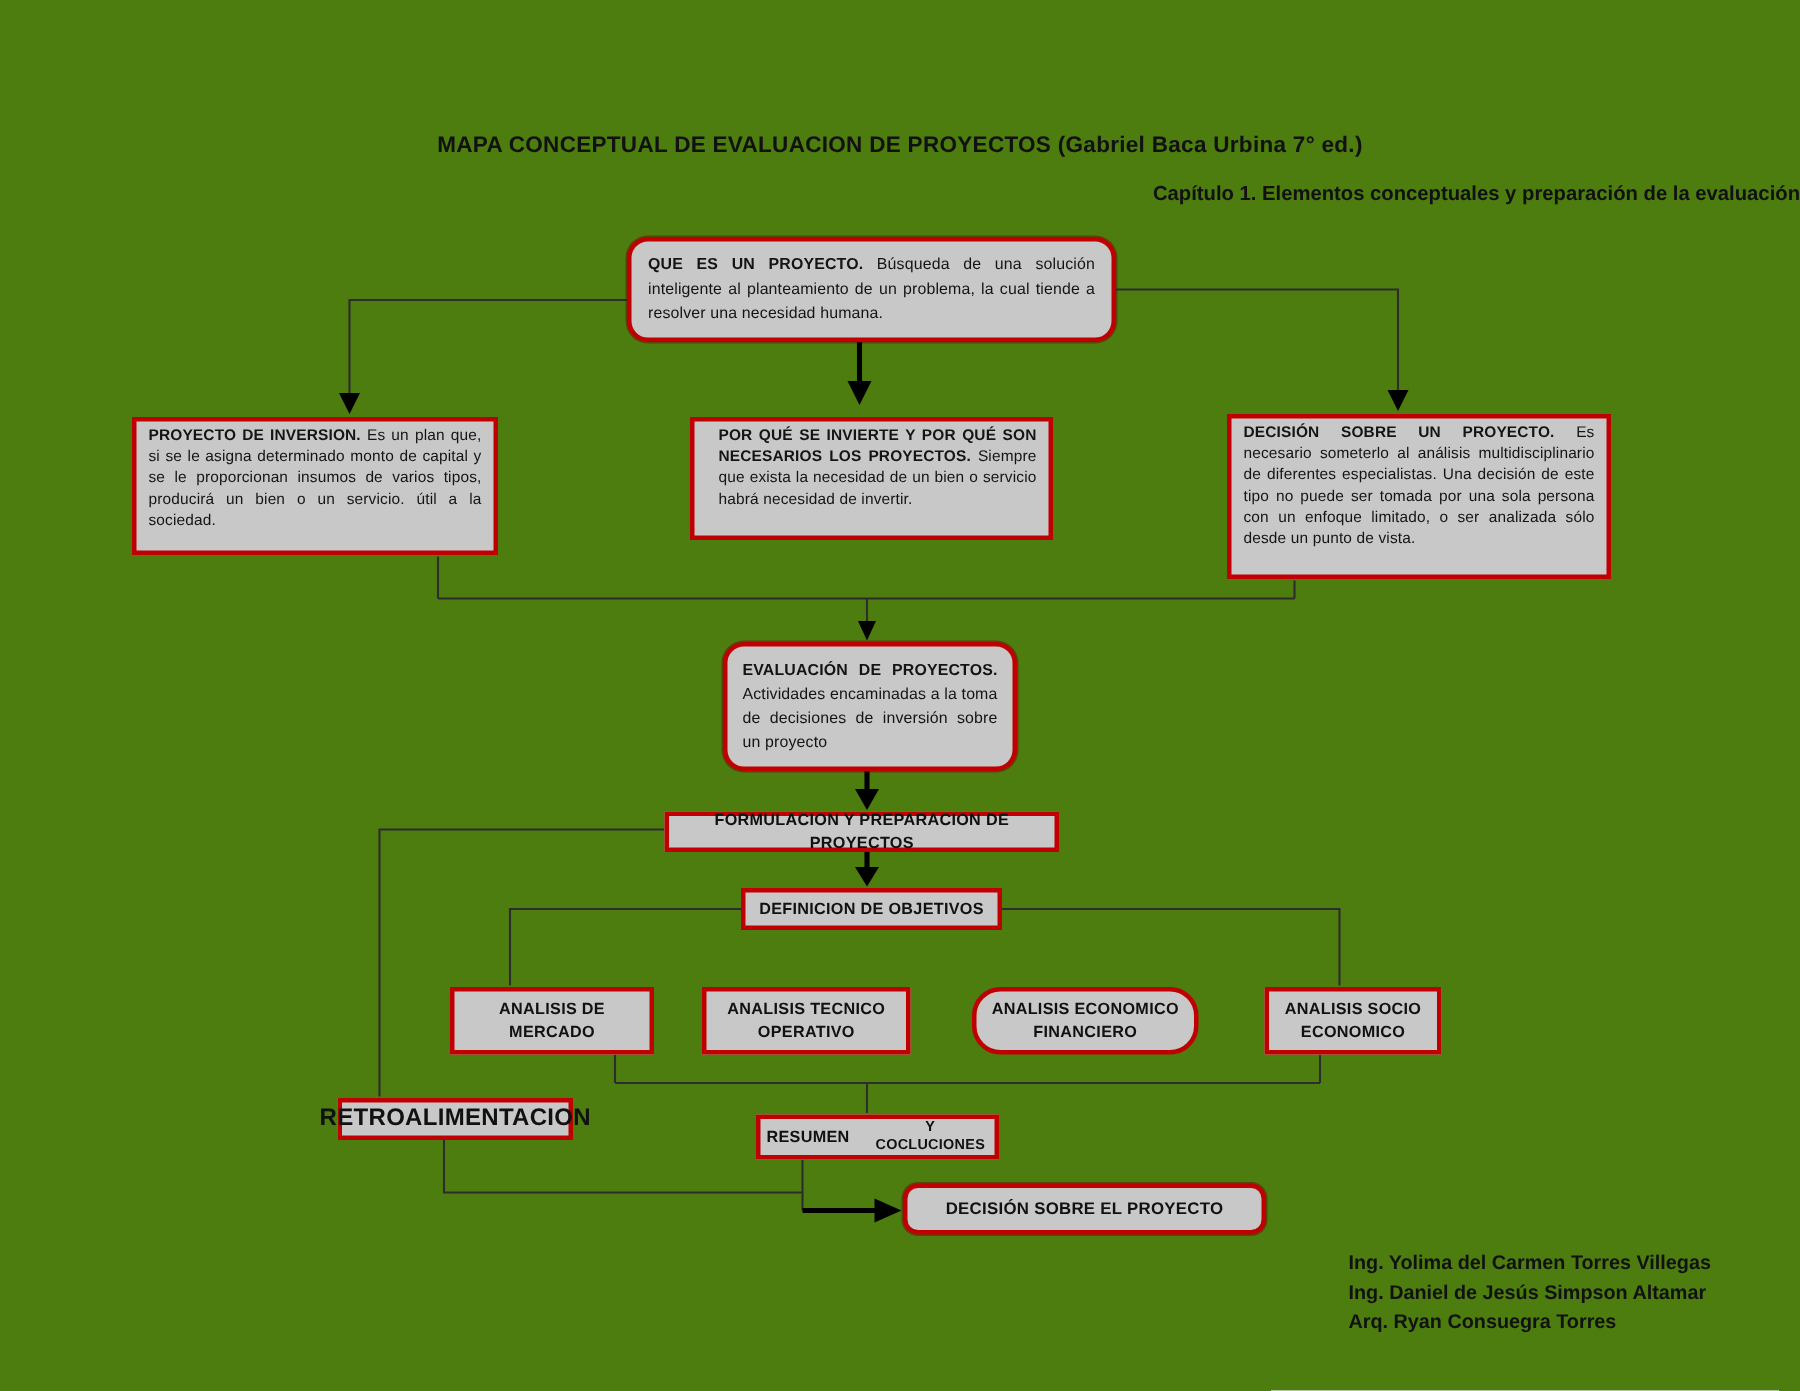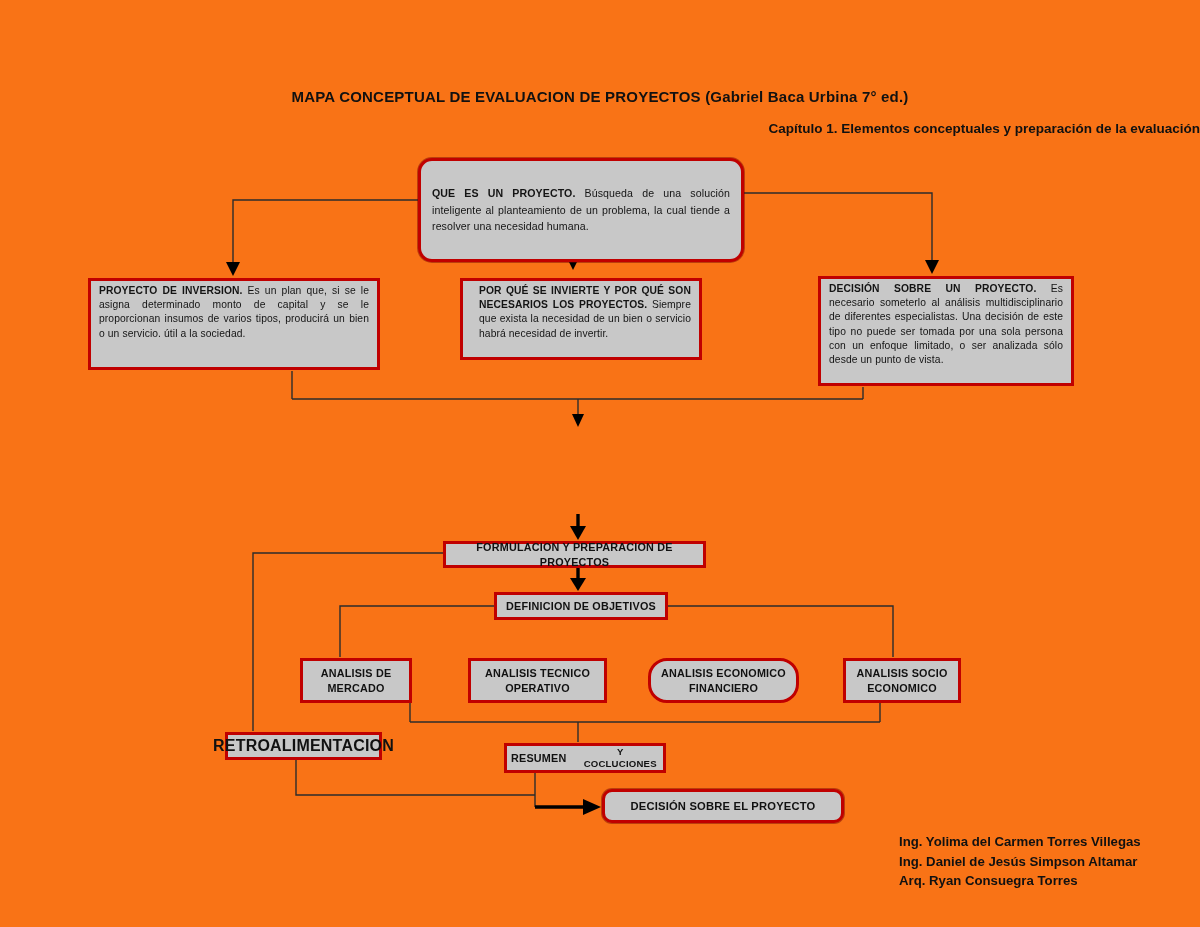--- a/index.html
+++ b/index.html
@@ -1,17 +1,17 @@
 <!DOCTYPE html>
 <html style="--box-fill: #c8c8c8; --box-border: #c00000; --line: #2d2d2d;"><head>
 <meta charset="utf-8">
 <style>
   html,body{margin:0;padding:0;background:#ffffff;}
   .canvas{
-    position:relative;width:1200px;height:927px;background:#f97316;
+    position:relative;width:1200px;height:927px;background:#4d7c0f;
     font-family:"Liberation Sans",sans-serif;color:#111;overflow:hidden;
   }
   .page-title{
     position:absolute;left:0;top:88px;width:100%;text-align:center;
     font-size:15px;font-weight:bold;letter-spacing:.2px;
   }
   .page-subtitle{
     position:absolute;left:0;top:121px;width:100%;text-align:right;
     font-size:13.5px;font-weight:bold;
   }
@@ -19,21 +19,21 @@
     position:absolute;background:var(--box-fill,#c8c8c8);
     border:3px solid var(--box-border,#c00000);box-sizing:border-box;
   }
   .round{border-radius:14px;border-width:3.5px;box-shadow:0 0 0 1px rgba(110,0,0,.45);}
   .round-sm{border-radius:10px;border-width:3px;box-shadow:0 0 0 1px rgba(110,0,0,.45);}
   .para{
     font-size:10.3px;line-height:14.2px;text-align:justify;
     padding:3px 8px;color:#141414;letter-spacing:.1px;
   }
   .para .nt{font-weight:bold;}
-  .para-lg{font-size:10.6px;line-height:16.5px;padding:24px 11px;}
+  .para-lg{font-size:10.6px;line-height:16.5px;padding:7px 11px;}
   .para-md{font-size:10.6px;line-height:16px;padding:8px 10px;}
   .lbl{
     display:flex;align-items:center;justify-content:center;text-align:center;
     font-weight:bold;font-size:10.8px;line-height:1.3;letter-spacing:.2px;padding:2px 4px;
   }
   .lbl-big{font-size:16px;margin-left:48px;}
   .resumen-rest{font-size:9.6px;font-weight:bold;}
   .credits{
     position:absolute;left:899px;top:832px;font-size:13.2px;font-weight:bold;
     line-height:19.5px;white-space:nowrap;
@@ -88,45 +88,49 @@
   </svg>
 
   <div class="page-title">MAPA CONCEPTUAL DE EVALUACION DE PROYECTOS (Gabriel Baca Urbina 7° ed.)</div>
   <div class="page-subtitle">Capítulo 1. Elementos conceptuales y preparación de la evaluación</div>
 
   <div class="node round para para-lg" style="left:418px;top:158px;width:326px;min-height:68px;">
     <span class="nt">QUE ES UN PROYECTO.</span>
     <span>Búsqueda de una solución inteligente al planteamiento de un problema, la cual tiende a resolver una necesidad humana.</span>
   </div>
 
-  <div class="node para" style="left:88px;top:278px;width:292px;min-height:92px;">
+  <div class="node para" style="left:88px;top:278px;width:244px;min-height:92px;">
     <span class="nt">PROYECTO DE INVERSION.</span>
     <span>Es un plan que, si se le asigna determinado monto de capital y se le proporcionan insumos de varios tipos, producirá un bien o un servicio. útil a la sociedad.</span>
   </div>
 
   <div class="node para" style="left:460px;top:278px;width:242px;min-height:82px;padding-left:16px;">
     <span class="nt">POR QUÉ SE INVIERTE Y POR QUÉ SON NECESARIOS LOS PROYECTOS.</span>
     <span>Siempre que exista la necesidad de un bien o servicio habrá necesidad de invertir.</span>
   </div>
 
   <div class="node para" style="left:818px;top:276px;width:256px;min-height:110px;">
     <span class="nt">DECISIÓN SOBRE UN PROYECTO.</span>
     <span>Es necesario someterlo al análisis multidisciplinario de diferentes especialistas. Una decisión de este tipo no puede ser tomada por una sola persona con un enfoque limitado, o ser analizada sólo desde un punto de vista.</span>
   </div>
 
+  <div class="node round para para-md" style="left:482px;top:428px;width:196px;min-height:86px;">
+    <span class="nt">EVALUACIÓN DE PROYECTOS.</span>
+    <span>Actividades encaminadas a la toma de decisiones de inversión sobre un proyecto</span>
+  </div>
 
   <div class="node lbl" style="left:443px;top:541px;width:263px;height:27px;">
     <span>FORMULACION Y PREPARACION DE PROYECTOS</span>
   </div>
 
   <div class="node lbl" style="left:494px;top:592px;width:174px;height:28px;">
     <span>DEFINICION DE OBJETIVOS</span>
   </div>
 
-  <div class="node lbl" style="left:300px;top:658px;width:112px;height:45px;justify-content:flex-end;">
+  <div class="node lbl" style="left:300px;top:658px;width:136px;height:45px;justify-content:flex-end;">
     <span>ANALISIS DE MERCADO</span>
   </div>
 
   <div class="node lbl" style="left:468px;top:658px;width:139px;height:45px;">
     <span>ANALISIS TECNICO OPERATIVO</span>
   </div>
 
   <div class="node lbl" style="left:648px;top:658px;width:151px;height:45px;border-radius:19px;">
     <span>ANALISIS ECONOMICO FINANCIERO</span>
   </div>

